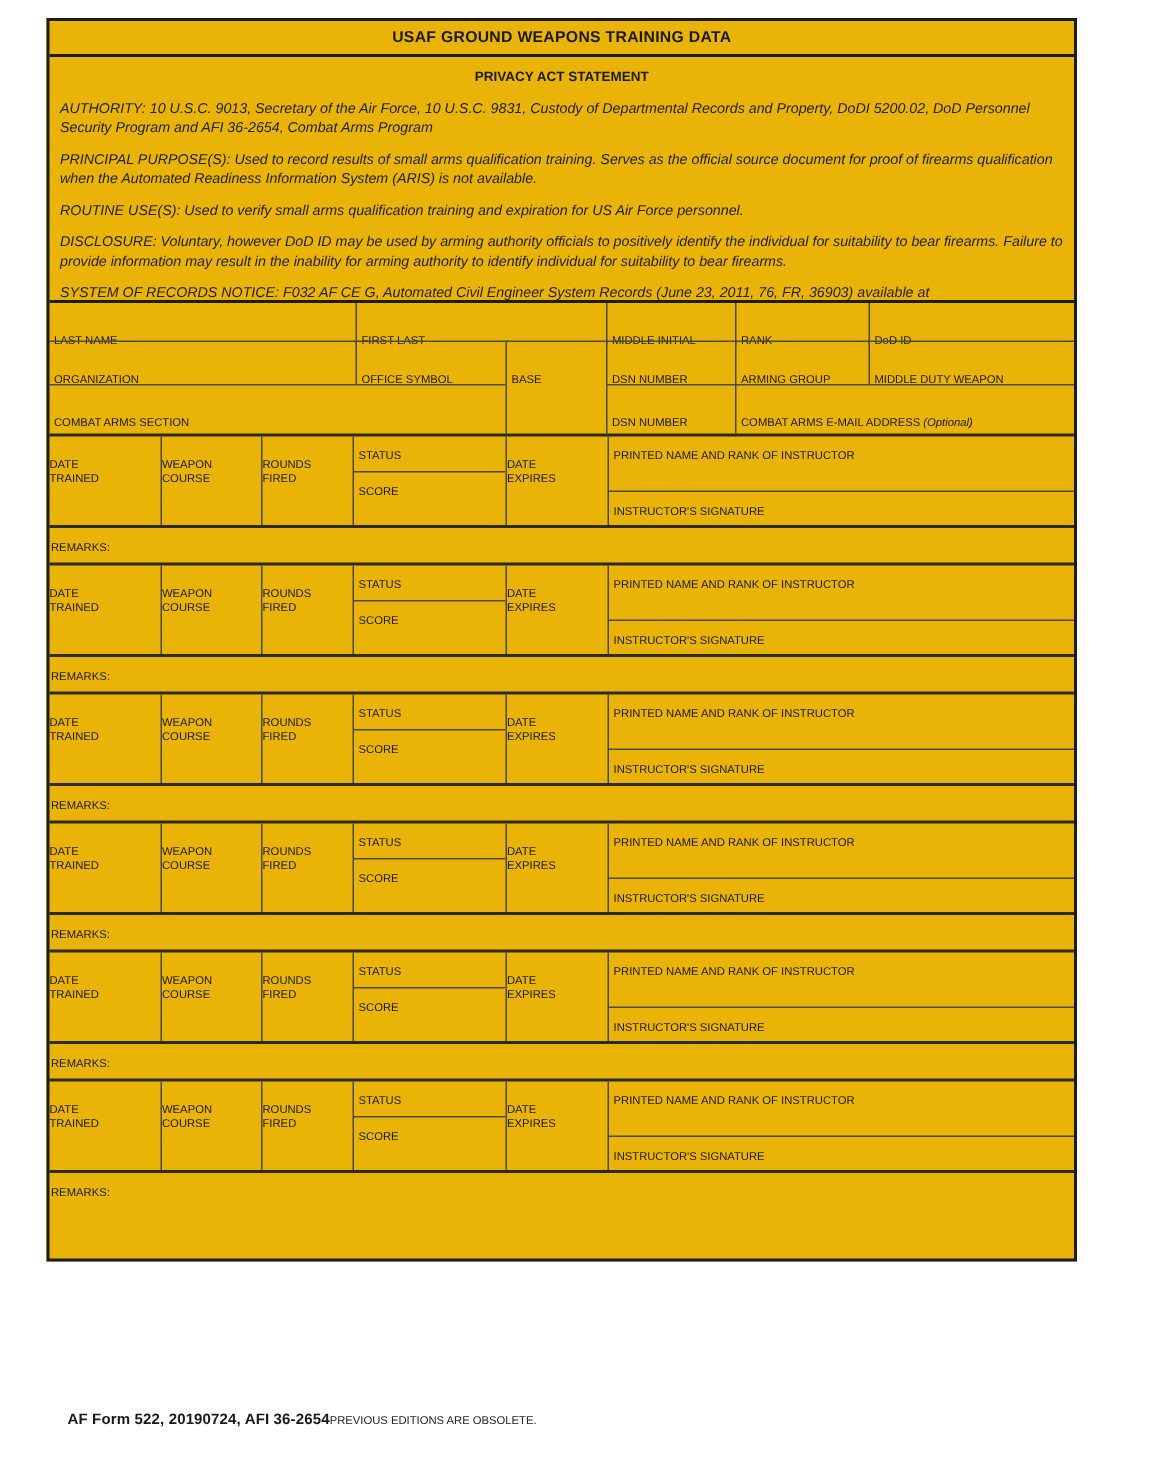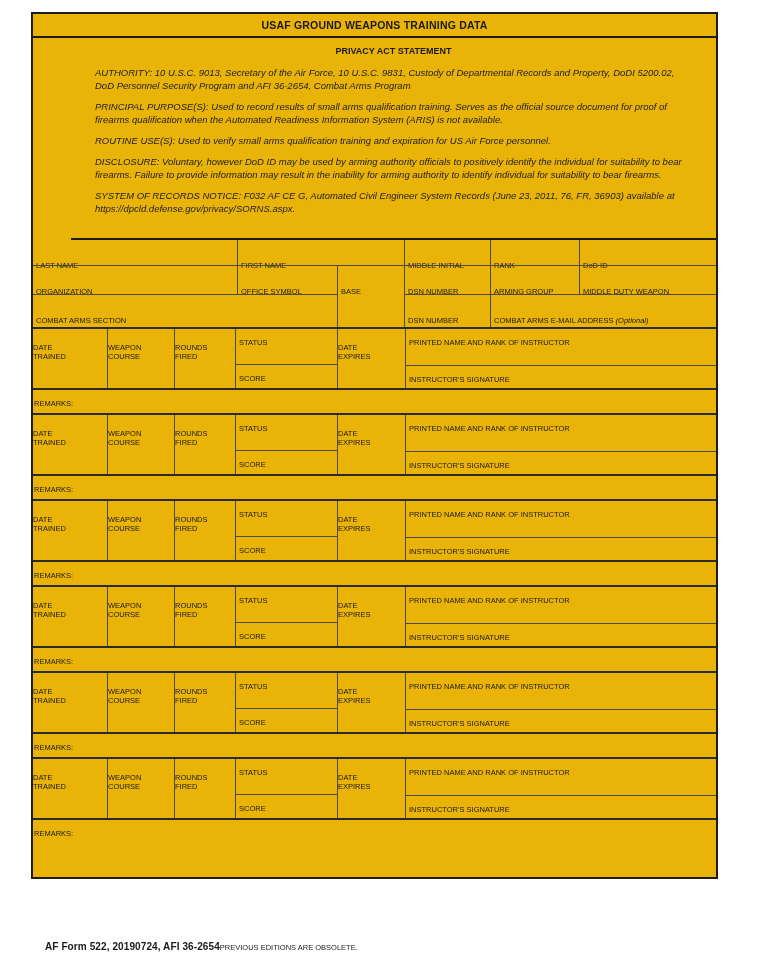--- a/index.html
+++ b/index.html
@@ -21,22 +21,22 @@
     background:#eab308;
   }
   
   .title-row{
     height:24px;border-bottom:2px solid var(--outer);
     display:flex;align-items:center;justify-content:center;
   }
   .title-row span{font-size:10.5px;font-weight:bold;letter-spacing:.2px;}
   
   .privacy{
-    height:202px;border-bottom:2px solid var(--outer);
-    padding:0 24px;overflow:hidden;margin-left:38px;
+    height:164px;border-bottom:2px solid var(--outer);
+    padding:0 7px;overflow:hidden;
   }
   .privacy .pa-head{
     text-align:center;font-size:9px;font-weight:bold;
     margin-top:8px;margin-bottom:10px;
   }
   .privacy p{
     font-size:9.5px;font-style:italic;line-height:13px;
     margin-bottom:8px;color:#222;
   }
   
@@ -57,21 +57,21 @@
   .bgrid{
     display:grid;
     grid-template-columns:74px 67px 61px 102px 68px 311px;
     height:61px;
     border-bottom:2px solid var(--thick);
   }
   .bcell{overflow:hidden;}
   .bcell.center{text-align:left;padding-top:14px;}
   .pre{white-space:pre-line;line-height:9px;display:inline-block;}
   .stack{display:flex;flex-direction:column;height:100%;}
-  .sub-top{height:36px;border-bottom:1px solid var(--line);padding:2px 3px;}
+  .sub-top{height:24px;border-bottom:1px solid var(--line);padding:2px 3px;}
   .sub-top.iname{height:44px;}
   .sub-bot{flex:1;padding:2px 3px;}
   .remarks{
     height:25px;padding:2px 1px;border-bottom:2px solid var(--thick);
   }
   .block:last-child .remarks{height:57px;border-bottom:none;}
   
   .footer{
     position:absolute;left:45px;top:941px;
     display:flex;align-items:baseline;
@@ -92,21 +92,21 @@
     <div class="pa-head">PRIVACY ACT STATEMENT</div>
     <p>AUTHORITY: 10 U.S.C. 9013, Secretary of the Air Force, 10 U.S.C. 9831, Custody of Departmental Records and Property, DoDI 5200.02, DoD Personnel Security Program and AFI 36-2654, Combat Arms Program</p>
     <p>PRINCIPAL PURPOSE(S): Used to record results of small arms qualification training. Serves as the official source document for proof of firearms qualification when the Automated Readiness Information System (ARIS) is not available.</p>
     <p>ROUTINE USE(S): Used to verify small arms qualification training and expiration for US Air Force personnel.</p>
     <p>DISCLOSURE: Voluntary, however DoD ID may be used by arming authority officials to positively identify the individual for suitability to bear firearms. Failure to provide information may result in the inability for arming authority to identify individual for suitability to bear firearms.</p>
     <p>SYSTEM OF RECORDS NOTICE: F032 AF CE G, Automated Civil Engineer System Records (June 23, 2011, 76, FR, 36903) available at https://dpcld.defense.gov/privacy/SORNS.aspx.</p>
   </div>
 
   <div class="fgrid">
     <div class="fcell"><span class="lbl">LAST NAME</span></div>
-    <div class="fcell bl span2c"><span class="lbl">FIRST NAME</span></div>
+    <div class="fcell bl span2c"><span class="lbl">FIRST LAST</span></div>
     <div class="fcell bl"><span class="lbl">MIDDLE INITIAL</span></div>
     <div class="fcell bl"><span class="lbl">RANK</span></div>
     <div class="fcell bl"><span class="lbl">DoD ID</span></div>
 
     <div class="fcell bt"><span class="lbl">ORGANIZATION</span></div>
     <div class="fcell bt bl"><span class="lbl">OFFICE SYMBOL</span></div>
     <div class="fcell bt bl span2r"><span class="lbl">BASE</span></div>
     <div class="fcell bt bl"><span class="lbl">DSN NUMBER</span></div>
     <div class="fcell bt bl"><span class="lbl">ARMING GROUP</span></div>
     <div class="fcell bt bl"><span class="lbl">MIDDLE DUTY WEAPON</span></div>

